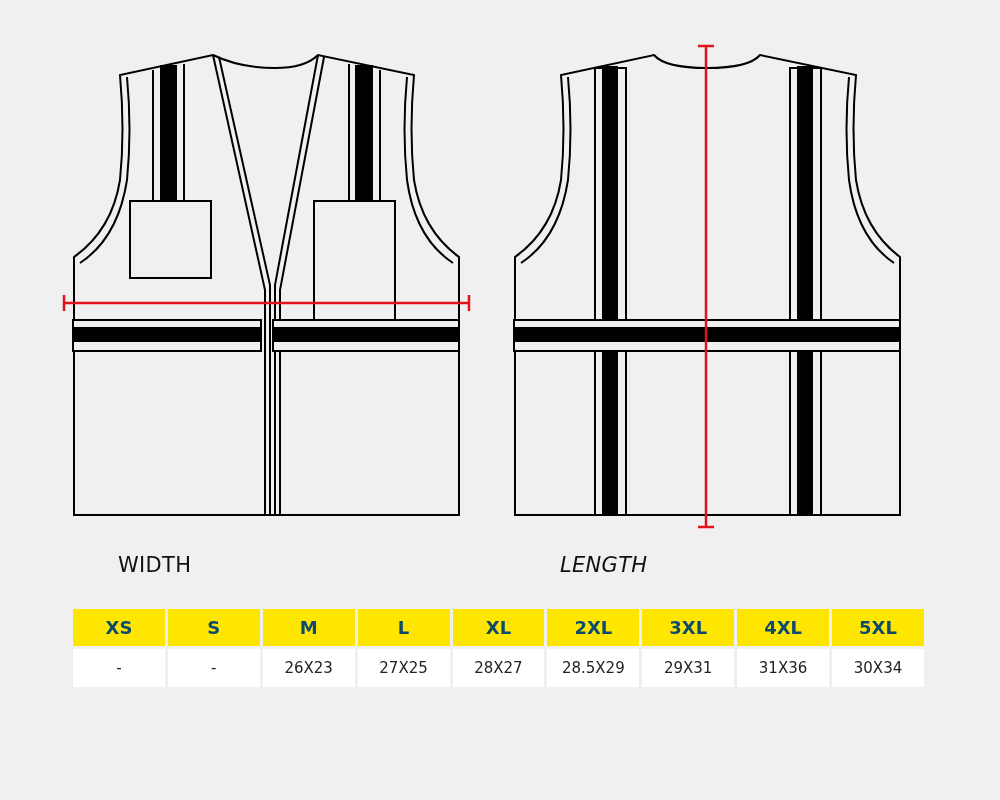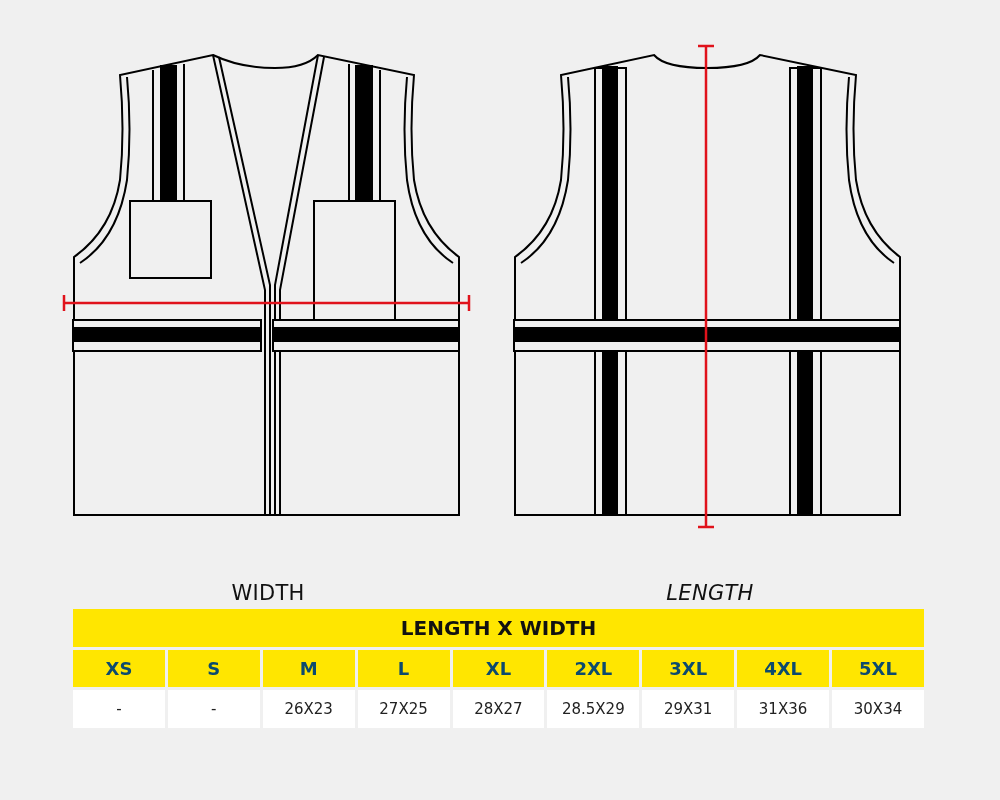--- a/index.html
+++ b/index.html
@@ -3,22 +3,22 @@
 <meta charset="utf-8">
 <style>
   html, body { margin: 0; padding: 0; }
   body {
     width: 1000px; height: 800px; background: #f0f0f0;
     font-family: "DejaVu Sans", "Liberation Sans", sans-serif;
     position: relative; overflow: hidden;
   }
   .figure { position: absolute; left: 0; top: 0; }
   .caption {
-    position: absolute; top: 581px; font-size: 21px; color: #111;
-    width: 300px; text-align: center; letter-spacing: 0.3px;
+    position: absolute; top: 553px; font-size: 21px; color: #111;
+    width: 300px; text-align: left; letter-spacing: 0.3px;
   }
   .cap-width { left: 118px; }
   .cap-length { left: 560px; font-style: italic; }
   table.sizes {
     position: absolute; left: 73px; top: 609px; width: 857px;
     border-collapse: separate; border-spacing: 3px 3px; margin: -3px;
     table-layout: fixed;
   }
   .sizes td, .sizes th { padding: 0; text-align: center; }
   .title-cell {
@@ -91,23 +91,20 @@
     <line x1="698" y1="46" x2="714" y2="46"></line>
     <line x1="698" y1="527" x2="714" y2="527"></line>
   </g>
 </svg>
 
 <div class="caption cap-width">WIDTH</div>
 <div class="caption cap-length">LENGTH</div>
 
 <table class="sizes">
   <tbody>
-      <tr>
-    <td class="title-cell" colspan="9">LENGTH X WIDTH</td>
-  </tr>
   <tr>
     <td class="head-cell">XS</td>
     <td class="head-cell">S</td>
     <td class="head-cell">M</td>
     <td class="head-cell">L</td>
     <td class="head-cell">XL</td>
     <td class="head-cell">2XL</td>
     <td class="head-cell">3XL</td>
     <td class="head-cell">4XL</td>
     <td class="head-cell">5XL</td>

